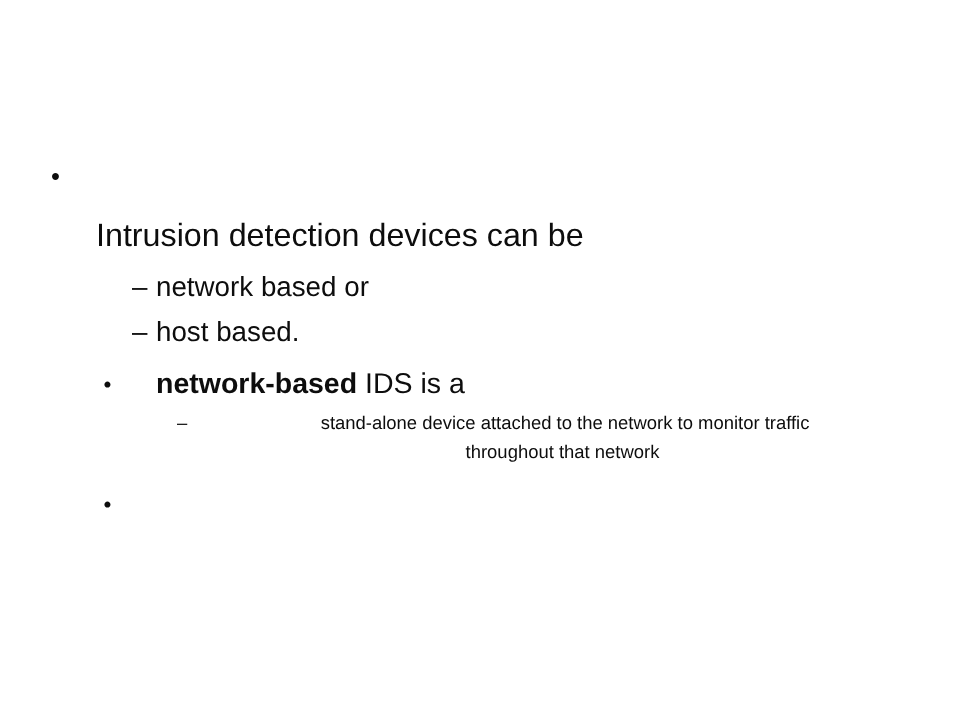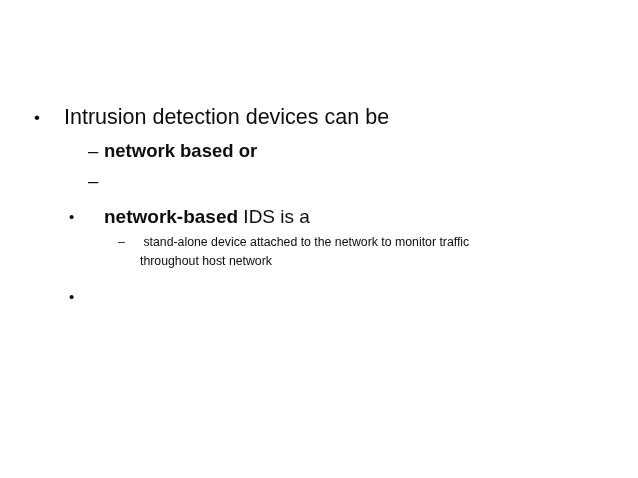--- a/index.html
+++ b/index.html
@@ -44,34 +44,34 @@
   .lvl1 {
     font-size: 21.5px;
     line-height: 29px;
     margin-bottom: 6px;
   }
   .lvl1 .marker {
     width: 30px;
     margin-left: 34px;
     font-size: 17px;
   }
-  .lvl1 .text { margin-left: 0px; }
+  .lvl1 .text { margin-left: 0px; margin-top: 40px; }
 
   
   .lvl2 {
     font-size: 18.5px;
     line-height: 26px;
     margin-bottom: 4px;
   }
   .lvl2 .marker {
     width: 16px;
     margin-left: 88px;
     font-size: 18.5px;
   }
-  .lvl2 .text { margin-left: 0px; font-weight: bold; }
+  .lvl2 .text { margin-left: 0px; }
 
   
   .lvl3 {
     font-size: 19px;
     line-height: 27px;
   }
   .lvl3 .marker {
     width: 22px;
     margin-left: 69px;
     font-size: 15px;
@@ -87,20 +87,21 @@
     margin-bottom: 2px;
   }
   .lvl4 .marker {
     width: 22px;
     margin-left: 118px;
     font-size: 12.3px;
   }
   .lvl4 .text {
     margin-left: 0px;
     max-width: 470px;
+    text-align: center;
   }
 
   b, .b { font-weight: bold; }
   .lead-space { white-space: pre; }
 </style>
 </head>
 <body>
 
 <div class="slide">
   <div class="content">
@@ -110,35 +111,36 @@
       <span class="text">Intrusion detection devices can be</span>
     </div>
 
     <div class="row lvl2">
       <span class="marker">–</span>
       <span class="text">network based or</span>
     </div>
 
     <div class="row lvl2">
       <span class="marker">–</span>
+      <span class="text">host based.</span>
     </div>
 
     <div class="row lvl3 lvl3-a">
       <span class="marker">•</span>
       <span class="text"><b>network-based</b><span> IDS is a</span></span>
     </div>
 
     <div class="row lvl4">
       <span class="marker">–</span>
       <span class="text lead-space"> stand-alone device attached to the network to monitor traffic</span>
     </div>
 
     <div class="row lvl4">
       <span class="marker"></span>
-      <span class="text">throughout host network</span>
+      <span class="text">throughout that network</span>
     </div>
 
     <div class="row lvl3 lvl3-b">
       <span class="marker">•</span>
     </div>
 
   </div>
 </div>
 
 </body></html>

